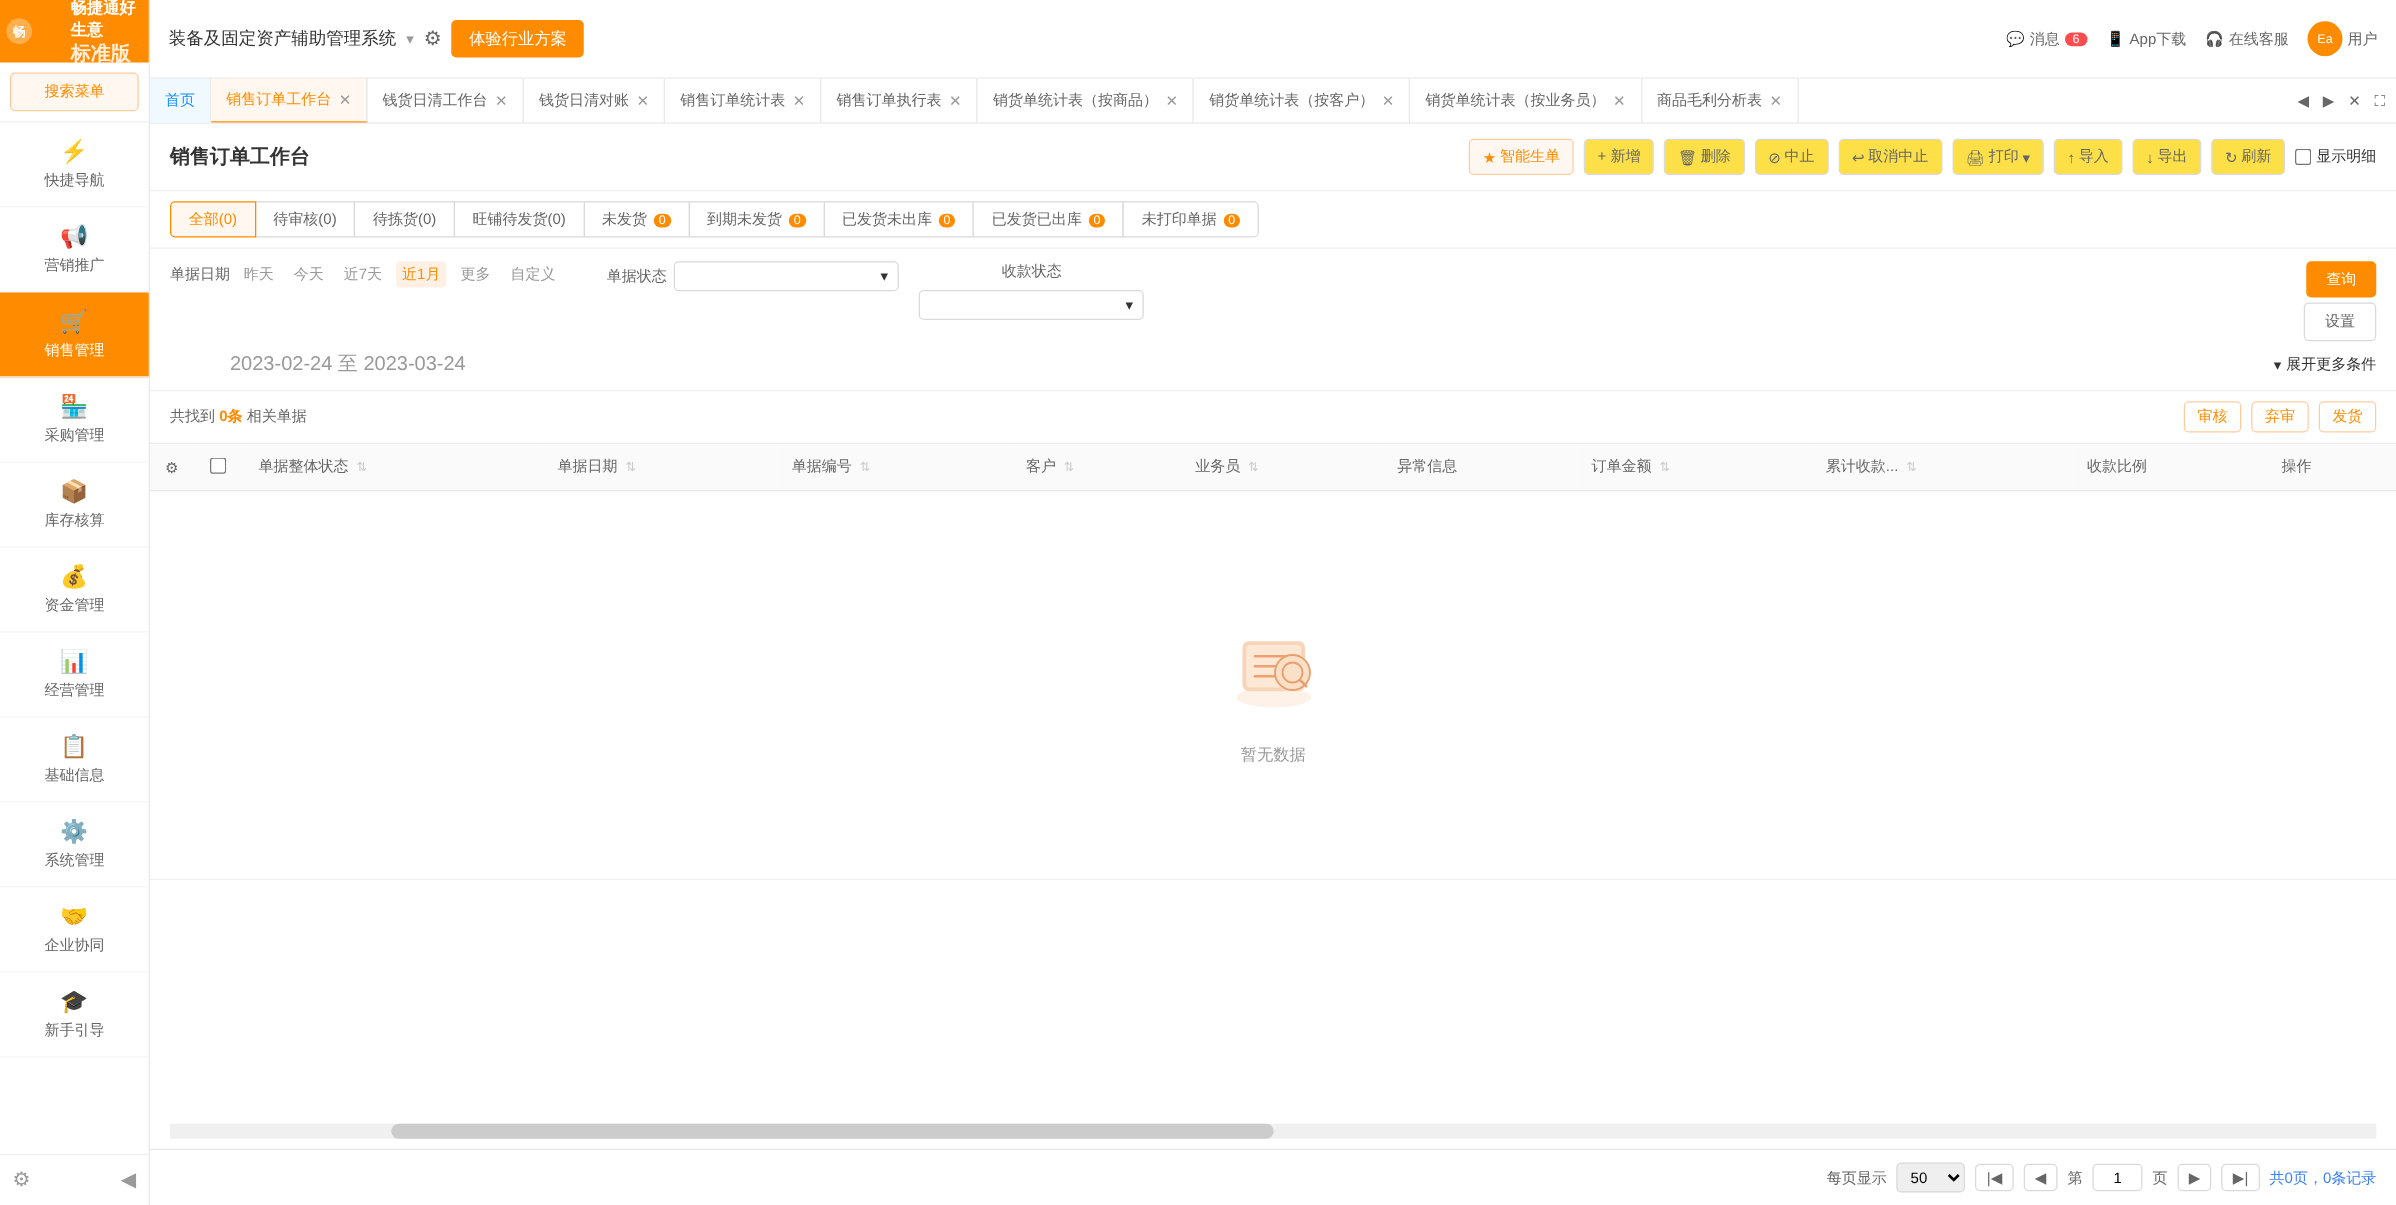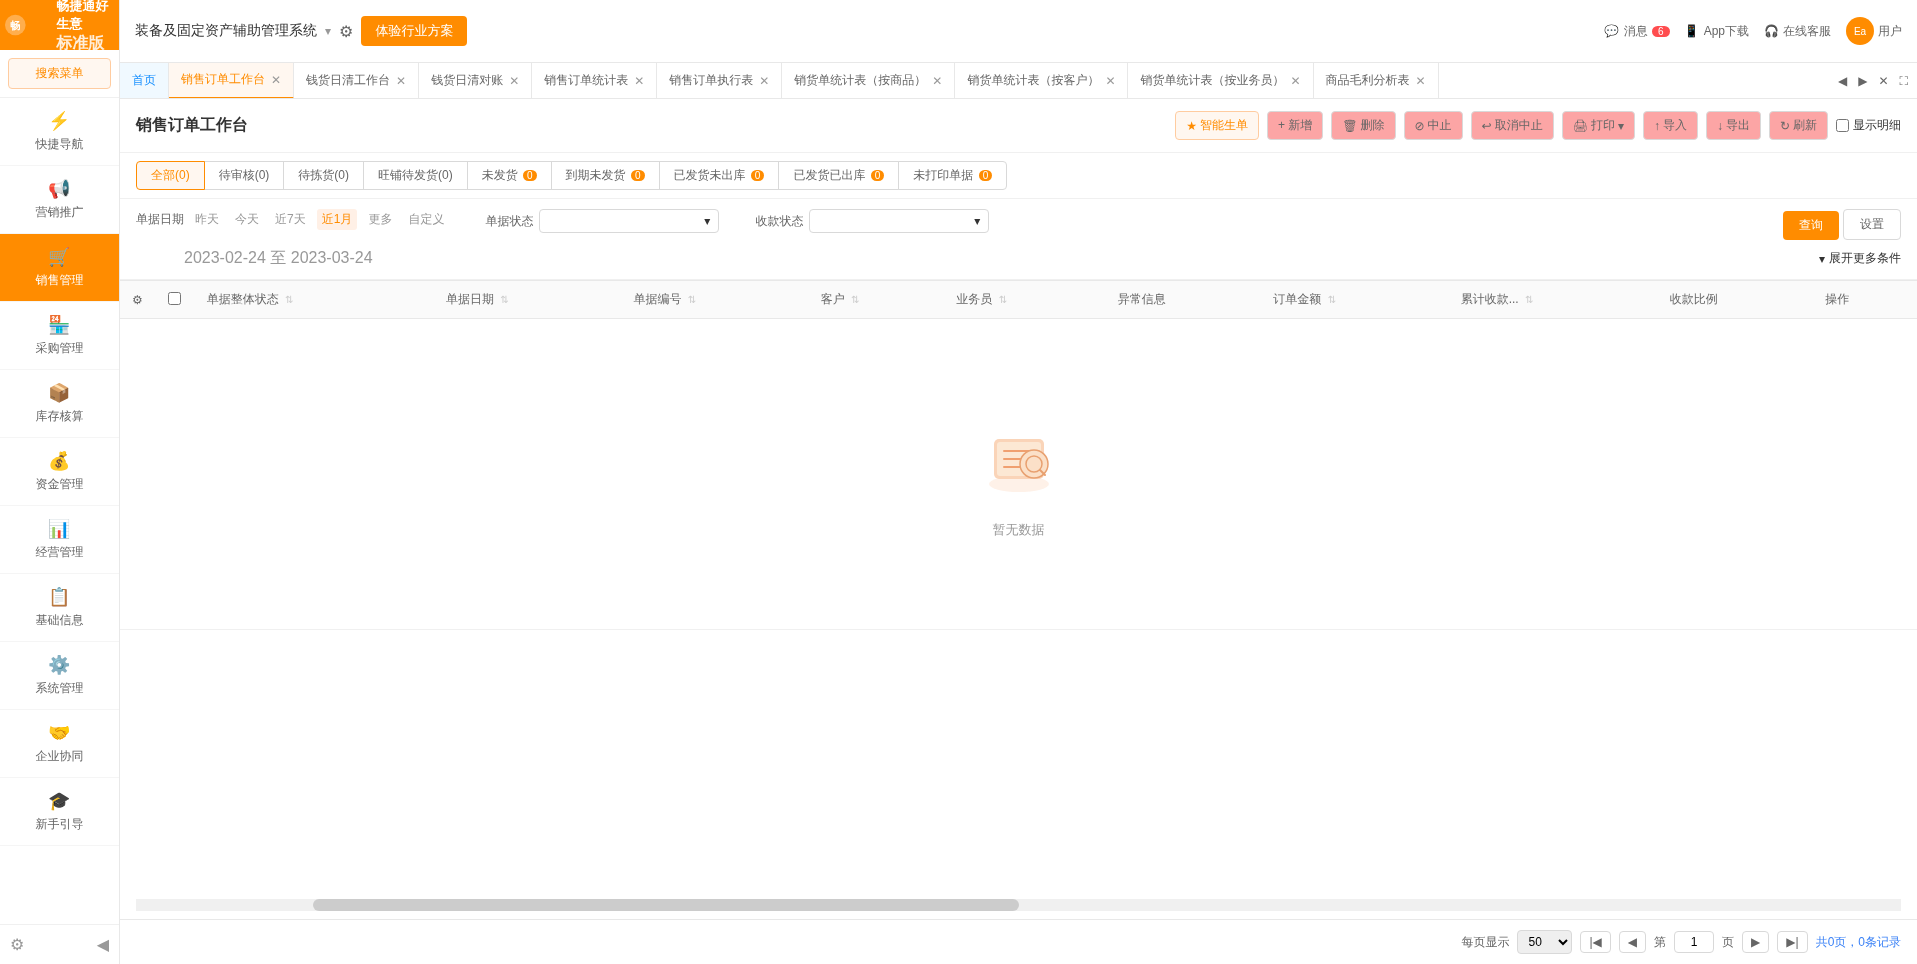--- a/index.html
+++ b/index.html
@@ -45,21 +45,21 @@
     
     .page-content { flex: 1; overflow: auto; padding: 0; background: #f5f5f5; }
     
     
     .workbench { background: #fff; margin: 0; padding: 0; height: 100%; display: flex; flex-direction: column; }
     
     
     .workbench-header { padding: 12px 16px; display: flex; align-items: center; justify-content: space-between; border-bottom: 1px solid #f0f0f0; flex-shrink: 0; }
     .workbench-title { font-size: 16px; font-weight: 600; color: #333; }
     .workbench-actions { display: flex; align-items: center; gap: 8px; }
-    .action-btn { display: flex; align-items: center; gap: 3px; padding: 5px 10px; border: 1px solid #d9d9d9; border-radius: 4px; cursor: pointer; background: #fca5a5; color: #666; font-size: 12px; }
+    .action-btn { display: flex; align-items: center; gap: 3px; padding: 5px 10px; border: 1px solid #d9d9d9; border-radius: 4px; cursor: pointer; background: #fde047; color: #666; font-size: 12px; }
     .action-btn.smart { background: #fff7f0; border-color: #ffcca0; color: #ff8c00; }
     
     
     .filter-tabs { display: flex; align-items: center; padding: 8px 16px; border-bottom: 1px solid #f0f0f0; flex-shrink: 0; gap: 0; }
     .filter-tab { padding: 5px 14px; cursor: pointer; color: #666; font-size: 12px; border: 1px solid #d9d9d9; background: #fff; margin-right: -1px; }
     .filter-tab:first-child { border-radius: 4px 0 0 4px; }
     .filter-tab:last-child { border-radius: 0 4px 4px 0; }
     .filter-tab.active { background: #fff7f0; color: #ff8c00; border-color: #ff8c00; z-index: 1; position: relative; }
     .filter-tab .tab-badge { background: #ff4d4f; color: #fff; border-radius: 10px; padding: 0 4px; font-size: 10px; margin-left: 2px; }
     .filter-tab .tab-badge.orange { background: #ff8c00; }
@@ -358,47 +358,59 @@
               <span class="date-shortcut">更多</span>
               <span class="date-shortcut">自定义</span>
             </div>
             <div class="condition-item" style="margin-left:20px;">
               <span class="condition-label">单据状态</span>
               <div class="select-input" style="min-width:180px;">
                 <span></span>
                 <span>▾</span>
               </div>
             </div>
-            <div class="condition-item" style="margin-left:20px;">
+            <div class="condition-item" style="flex-direction:column;">
               <span class="condition-label">收款状态</span>
               <div class="select-input" style="min-width:180px;">
                 <span></span>
                 <span>▾</span>
               </div>
             </div>
-            <div style="margin-left:auto;display:flex;flex-direction:row;gap:4px;align-items:flex-end;">
+            <div style="margin-left:auto;display:flex;flex-direction:column;gap:4px;align-items:flex-end;">
               <button class="query-btn">查询</button>
               <button class="set-btn">设置</button>
             </div>
           </div>
           <div style="display:flex;align-items:center;">
             <div class="condition-item">
               <span style="color:#999;font-size:16px;margin-left:48px;">
                 <span>2023-02-24</span>
                 <span> 至 </span>
                 <span>2023-03-24</span>
               </span>
             </div>
             <div style="margin-left:auto;display:flex;align-items:center;gap:4px;cursor:pointer;">
               <span>▾</span>
               <span>展开更多条件</span>
             </div>
           </div>
         </div>
 
+        <div class="table-summary">
+          <div>
+            <span class="summary-text">共找到</span>
+            <span class="summary-text" style="color:#ff8c00;font-weight:600;">0条</span>
+            <span class="summary-text">相关单据</span>
+          </div>
+          <div class="table-actions">
+            <button class="small-btn orange">审核</button>
+            <button class="small-btn orange">弃审</button>
+            <button class="small-btn orange">发货</button>
+          </div>
+        </div>
 
         <div class="table-area">
           <table class="data-table">
             <thead>
               <tr>
                 <th class="col-settings">
                   <span>⚙</span>
                 </th>
                 <th class="col-checkbox">
                   <input type="checkbox" style="">

